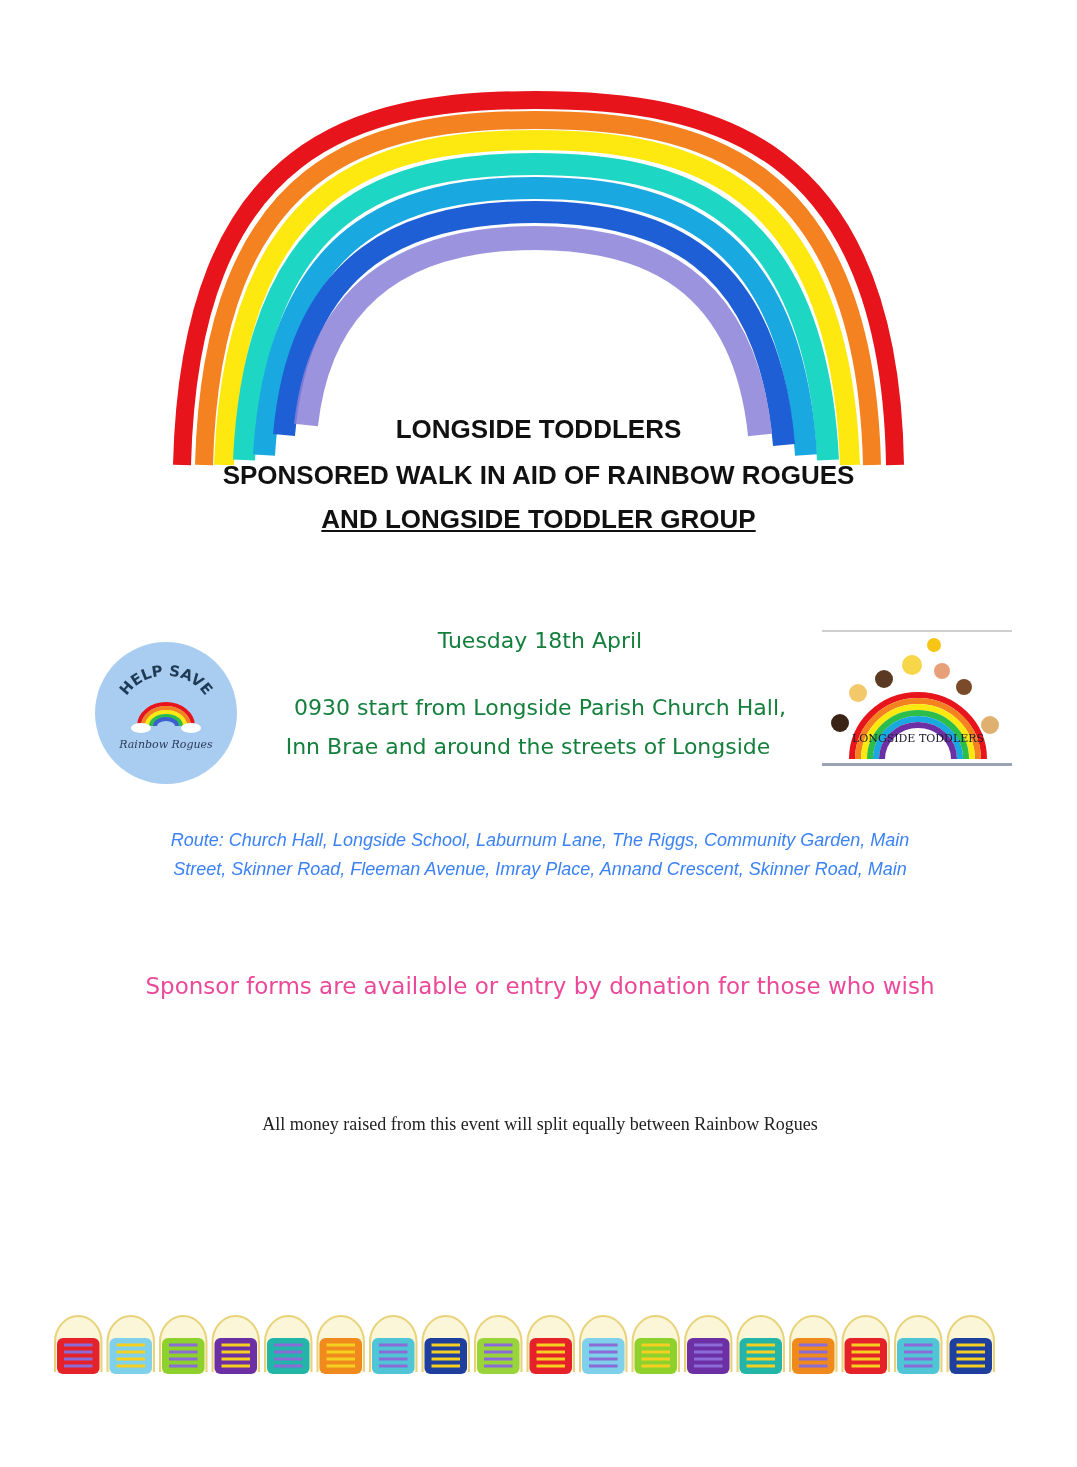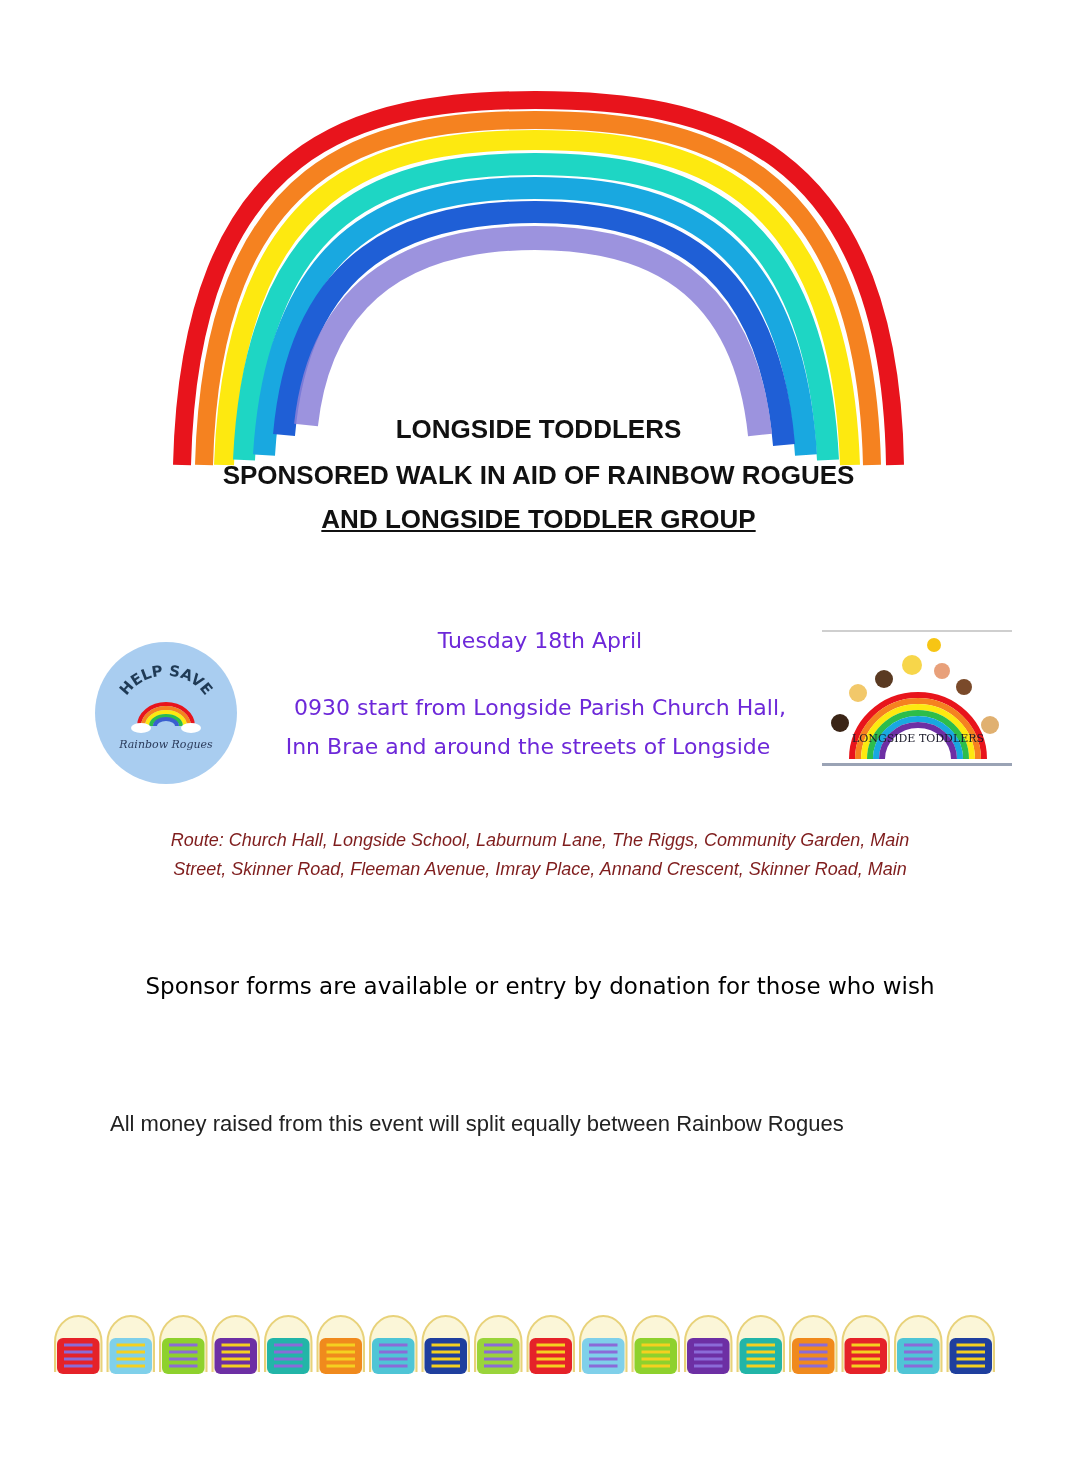--- a/index.html
+++ b/index.html
@@ -1,22 +1,22 @@
 <!DOCTYPE html>
 <html><head>
   <meta charset="utf-8">
   <style>
     html, body { margin:0; padding:0; background:#ffffff; }
     body { width:1077px; height:1467px; position:relative; overflow:hidden; font-family:"Liberation Sans", sans-serif; color:#111; }
     .abs { position:absolute; }
     .title { font-family:"Liberation Sans", sans-serif; font-weight:bold; font-size:26px; color:#111; left:0; width:1077px; text-align:center; }
-    .body-text { font-family:"DejaVu Sans", sans-serif; font-size:22px; color:#6d28d9; text-align:center; }
-    .route { font-family:"Liberation Sans", sans-serif; font-style:italic; font-size:18px; color:#7f1d1d; line-height:29px; text-align:center; left:130px; width:820px; }
-    .sponsor { font-family:"DejaVu Sans", sans-serif; font-size:23px; color:#000000; line-height:40px; text-align:center; left:110px; width:860px; }
-    .money { font-family:Liberation Sans, sans-serif; font-size:22px; color:#222; line-height:36px; left:110px; width:860px; }
+    .body-text { font-family:"DejaVu Sans", sans-serif; font-size:22px; color:#15803d; text-align:center; }
+    .route { font-family:"Liberation Sans", sans-serif; font-style:italic; font-size:18px; color:#3b82f6; line-height:29px; text-align:center; left:130px; width:820px; }
+    .sponsor { font-family:"DejaVu Sans", sans-serif; font-size:23px; color:#ec4899; line-height:40px; text-align:center; left:110px; width:860px; }
+    .money { font-family:Liberation Serif, serif; font-size:18px; color:#222; line-height:36px; text-align:center; left:110px; width:860px; }
     .logo-circle { left:95px; top:642px; width:142px; height:142px; border-radius:50%; background:#a9cdf0; overflow:hidden; }
     .logo-rect { left:822px; top:629px; width:190px; height:138px; background:#fff; overflow:hidden; }
     .shoes { left:52px; top:1312px; width:945px; height:70px; overflow:hidden; }
   </style>
 </head>
 <body>
 
 <svg class="abs" style="left:160px; top:80px;" width="760" height="400" viewBox="0 0 760 400">
   <g fill="none" stroke-linecap="butt">
     <path d="M22,385 C30,60 200,20 375,20 C550,20 730,60 735,385" stroke="#e8141c" stroke-width="18"></path>

